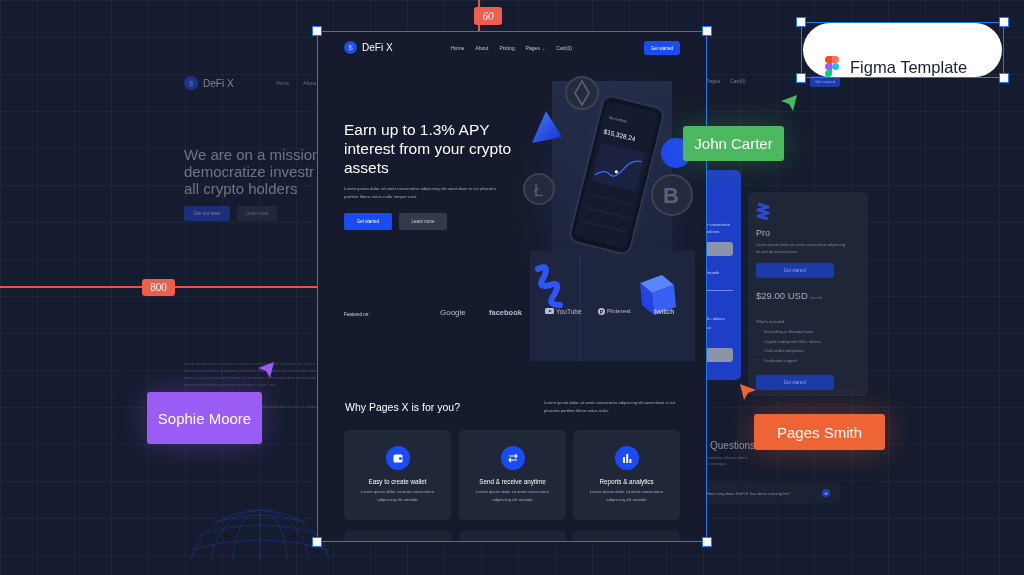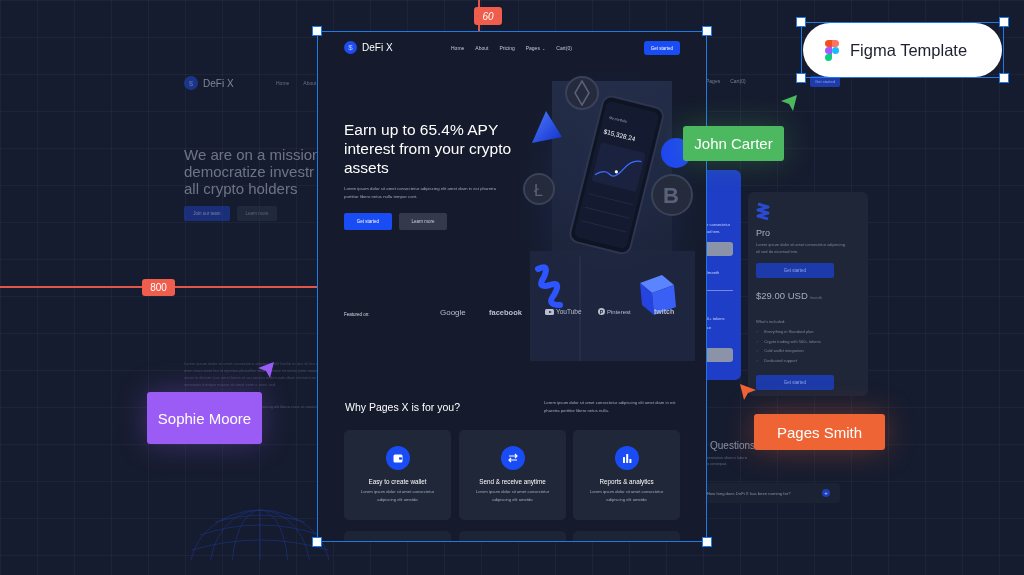--- a/index.html
+++ b/index.html
@@ -61,21 +61,21 @@
   .nav-links .chev { font-size: 4px; margin-left: 2px; }
   .nav-cta { left: 327px; top: 10px; width: 36px; height: 14px; background: #1a4cf5; border-radius: 3px; font-size: 4.5px; color: #fff; display: flex; align-items: center; justify-content: center; }
   .hero-title { left: 27px; top: 89px; width: 175px; font-size: 15.5px; line-height: 19px; color: #fff; font-weight: 500; }
   .hero-desc { left: 27px; top: 154px; width: 155px; font-size: 4.3px; line-height: 8px; color: #a3a9bb; }
   .hero-btn { top: 182px; height: 17px; border-radius: 2px; font-size: 4.5px; display: flex; align-items: center; justify-content: center; }
   .hero-btn.primary { left: 27px; width: 48px; background: #1a4cf5; color: #fff; }
   .hero-btn.secondary { left: 82px; width: 48px; background: #343a4b; color: #cfd3de; }
 
   .hero-art { left: 195px; top: 40px; width: 200px; height: 290px; }
   .featured-label { left: 27px; top: 281px; font-size: 4.5px; color: #d8dbe5; }
-  .brand { top: 277px; font-size: 8px; color: #b9bfce; display: flex; align-items: flex-end; gap: 2px; }
+  .brand { top: 277px; font-size: 8px; color: #b9bfce; display: flex; align-items: flex-start; gap: 2px; }
   .brand.google { left: 123px; }
   .brand.facebook { left: 172px; font-weight: bold; font-size: 7.5px; }
   .brand.youtube { left: 228px; font-size: 6.5px; }
   .brand.pinterest { left: 281px; font-size: 6px; }
   .brand.twitch { left: 337px; font-size: 7px; font-weight: bold; }
   .yt-box { width: 9px; height: 6px; background: #b9bfce; border-radius: 1.5px; position: relative; }
   .yt-box::after { content: ""; position: absolute; left: 3.5px; top: 1.5px; border-left: 3px solid #151b2c; border-top: 1.5px solid transparent; border-bottom: 1.5px solid transparent; }
   .p-circle { width: 7px; height: 7px; border-radius: 50%; background: #b9bfce; color: #151b2c; font-size: 5px; display: flex; align-items: center; justify-content: center; font-weight: bold; }
 
   .why-title { left: 28px; top: 370px; font-size: 10.5px; color: #fff; }
@@ -90,21 +90,21 @@
   .sel-frame { left: 317px; top: 31px; width: 390px; height: 511px; border: 1.5px solid #1f7ae6; pointer-events: none; }
   .handle { width: 10px; height: 10px; background: #fff; border: 1.5px solid #1f7ae6; }
   .guide-v { left: 478px; top: 0; width: 2px; height: 31px; background: #e0574a; }
   .guide-h { left: 0; top: 286px; width: 317px; height: 2px; background: #e0574a; }
   .measure { background: #ef5d4d; color: #fff; font-size: 10px; border-radius: 3px; display: flex; align-items: center; justify-content: center; }
   .measure.top { left: 474px; top: 7px; width: 28px; height: 18px; font-style: italic; }
   .measure.left { left: 142px; top: 279px; width: 33px; height: 17px; }
 
   
   .figma-frame { left: 801px; top: 22px; width: 203px; height: 56px; border: 1.5px solid #1f7ae6; }
-  .figma-pill { left: 803px; top: 23px; width: 199px; height: 54px; background: #fff; border-radius: 27px; display: flex; align-items: center; padding-left: 22px; gap: 11px; color: #1d2030; font-size: 16.5px; }
+  .figma-pill { left: 803px; top: 23px; width: 199px; height: 54px; background: #fff; border-radius: 27px; display: flex; align-items: flex-end; padding-left: 22px; gap: 11px; color: #1d2030; font-size: 16.5px; }
   .figma-logo { width: 14px; height: 21px; position: relative; }
   .figma-logo span { position: absolute; width: 7px; height: 7px; }
 
   
   .tag { color: #fff; font-size: 15px; display: flex; align-items: center; justify-content: center; border-radius: 3px; }
   .tag.john { left: 683px; top: 126px; width: 101px; height: 35px; background: #4cb85f; box-shadow: 0 0 30px rgba(76,184,95,0.3); }
   .tag.sophie { left: 147px; top: 392px; width: 115px; height: 52px; background: #9a5cf4; box-shadow: 0 0 30px rgba(154,92,244,0.3); }
   .tag.andrew { left: 754px; top: 414px; width: 131px; height: 36px; background: #ef6434; box-shadow: 0 0 30px rgba(239,100,52,0.35); }
   .cursor { width: 20px; height: 20px; }
 </style>
@@ -194,21 +194,21 @@
   </div>
   <div class="abs nav-links">
     <span>Home</span>
     <span>About</span>
     <span>Pricing</span>
     <span><span>Pages</span><span class="chev">⌄</span></span>
     <span>Cart(0)</span>
   </div>
   <div class="abs nav-cta">Get started</div>
 
-  <div class="abs hero-title">Earn up to 65.4% APY interest from your crypto assets</div>
+  <div class="abs hero-title">Earn up to 1.3% APY interest from your crypto assets</div>
   <div class="abs hero-desc">Lorem ipsum dolor sit amet consectetur adipiscing elit amet diam in est pharetra porttitor libero netus nulla tempor cont.</div>
   <div class="abs hero-btn primary">Get started</div>
   <div class="abs hero-btn secondary">Learn more</div>
 
   <div class="abs hero-art">
     <svg width="200" height="290" viewBox="0 0 200 290">
       <defs>
         <radialGradient id="glow" cx="50%" cy="45%" r="55%">
           <stop offset="0%" stop-color="#2a3f8f" stop-opacity="0.7"></stop>
           <stop offset="100%" stop-color="#151b2c" stop-opacity="0"></stop>

